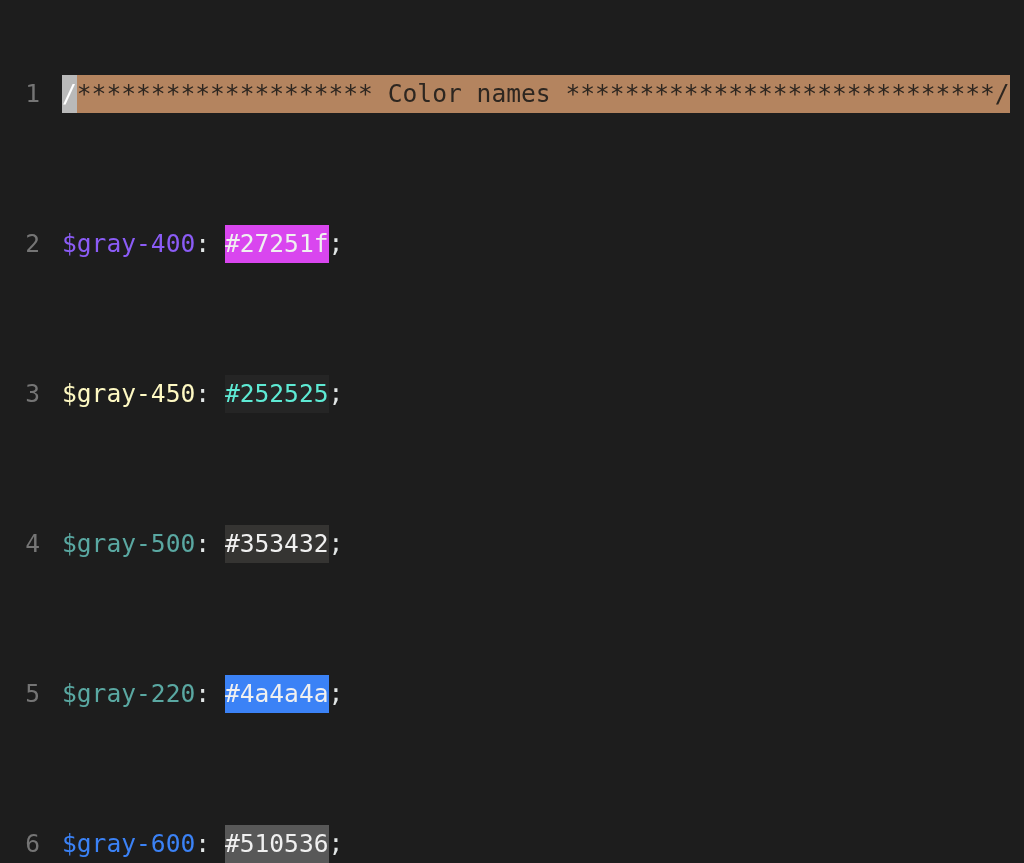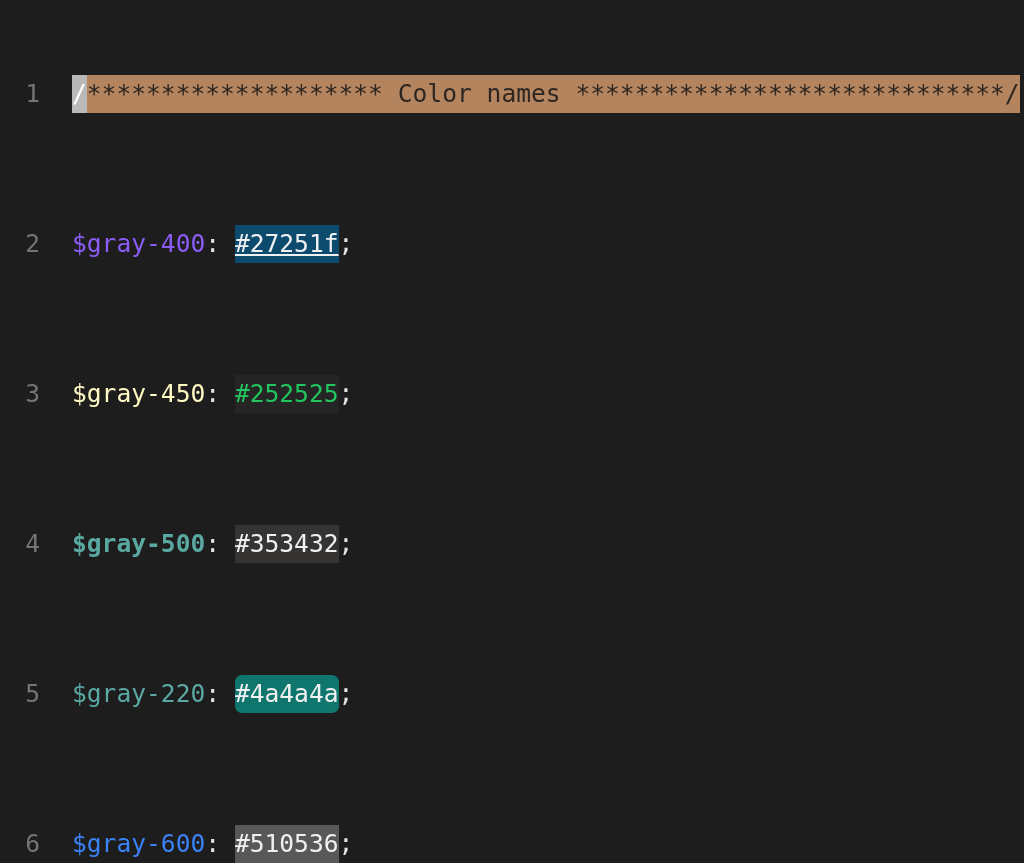--- a/index.html
+++ b/index.html
@@ -27,54 +27,54 @@
   }
   .ln {
     flex: none;
     width: 40px;
     text-align: right;
     color: #757575;
     user-select: none;
   }
   .code {
     flex: none;
-    margin-left: 32px;
+    margin-left: 22px;
   }
   .code span { display: inline-block; height: 37.5px; vertical-align: top; }
   .cursor-block {
     width: 1ch;
   }
 </style>
 </head>
 <body>
 
 <div class="editor" id="editor" style="background: rgb(29, 29, 29);">
   <div class="line">
     <span class="ln" style="color: rgb(117, 117, 117);">1</span>
     <span class="code"><span class="cursor-block" style="background: rgb(185, 185, 185); color: rgb(255, 255, 255);">/</span><span style="background: rgb(180, 132, 95); color: rgb(45, 38, 32);">******************** Color names *****************************/</span></span>
   </div>
 
   <div class="line">
     <span class="ln" style="color: rgb(117, 117, 117);">2</span>
-    <span class="code"><span style="color: #8b5cf6;">$gray-400</span><span style="color: rgb(226, 230, 230);">: </span><span style="background: #0c4a6e; color: rgb(240, 240, 240); text-decoration: underline;">#27251f</span><span style="color: rgb(226, 230, 230);">;</span></span>
+    <span class="code"><span style="color: #8b5cf6;">$gray-400</span><span style="color: rgb(226, 230, 230);">: </span><span style="background: #d946ef; color: rgb(240, 240, 240);">#27251f</span><span style="color: rgb(226, 230, 230);">;</span></span>
   </div>
 
   <div class="line">
     <span class="ln" style="color: rgb(117, 117, 117);">3</span>
-    <span class="code"><span style="color: #fef9c3;">$gray-450</span><span style="color: rgb(226, 230, 230);">: </span><span style="background: rgb(37, 37, 37); color: #22c55e;">#252525</span><span style="color: rgb(226, 230, 230);">;</span></span>
+    <span class="code"><span style="color: #fef9c3;">$gray-450</span><span style="color: rgb(226, 230, 230);">: </span><span style="background: rgb(37, 37, 37); color: #5eead4;">#252525</span><span style="color: rgb(226, 230, 230);">;</span></span>
   </div>
 
   <div class="line">
     <span class="ln" style="color: rgb(117, 117, 117);">4</span>
-    <span class="code"><span style="color: rgb(90, 168, 162); font-weight: bold;">$gray-500</span><span style="color: rgb(226, 230, 230);">: </span><span style="background: rgb(53, 52, 50); color: rgb(240, 240, 240); text-align: center;">#353432</span><span style="color: rgb(226, 230, 230);">;</span></span>
+    <span class="code"><span style="color: rgb(90, 168, 162);">$gray-500</span><span style="color: rgb(226, 230, 230);">: </span><span style="background: rgb(53, 52, 50); color: rgb(240, 240, 240); text-align: center;">#353432</span><span style="color: rgb(226, 230, 230);">;</span></span>
   </div>
 
   <div class="line">
     <span class="ln" style="color: rgb(117, 117, 117);">5</span>
-    <span class="code"><span style="color: rgb(90, 168, 162);">$gray-220</span><span style="color: rgb(226, 230, 230);">: </span><span style="background: #0f766e; color: rgb(240, 240, 240); border-radius: 7px;">#4a4a4a</span><span style="color: rgb(226, 230, 230);">;</span></span>
+    <span class="code"><span style="color: rgb(90, 168, 162);">$gray-220</span><span style="color: rgb(226, 230, 230);">: </span><span style="background: #3b82f6; color: rgb(240, 240, 240);">#4a4a4a</span><span style="color: rgb(226, 230, 230);">;</span></span>
   </div>
 
   <div class="line">
     <span class="ln" style="color: rgb(117, 117, 117);">6</span>
     <span class="code"><span style="color: #3b82f6;">$gray-600</span><span style="color: rgb(226, 230, 230);">: </span><span style="background: rgb(88, 88, 88); color: rgb(240, 240, 240);">#510536</span><span style="color: rgb(226, 230, 230);">;</span></span>
   </div>
 
   
 
   

